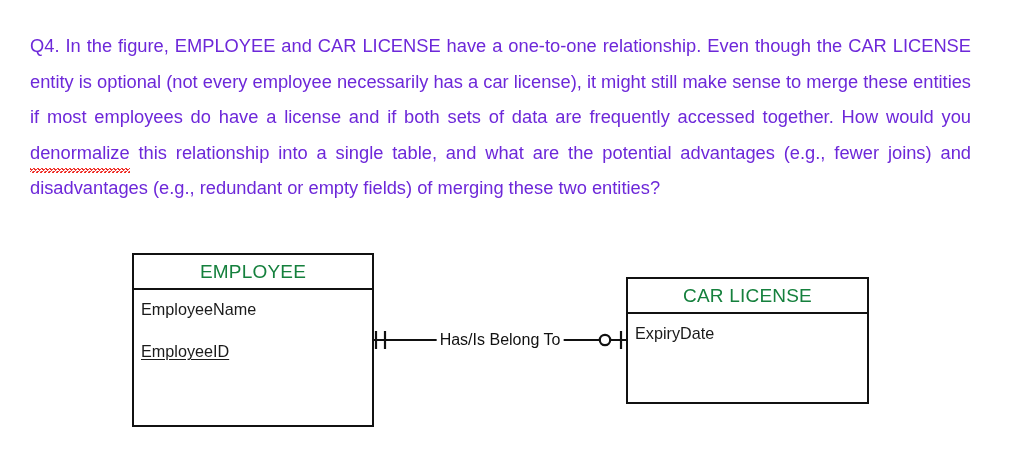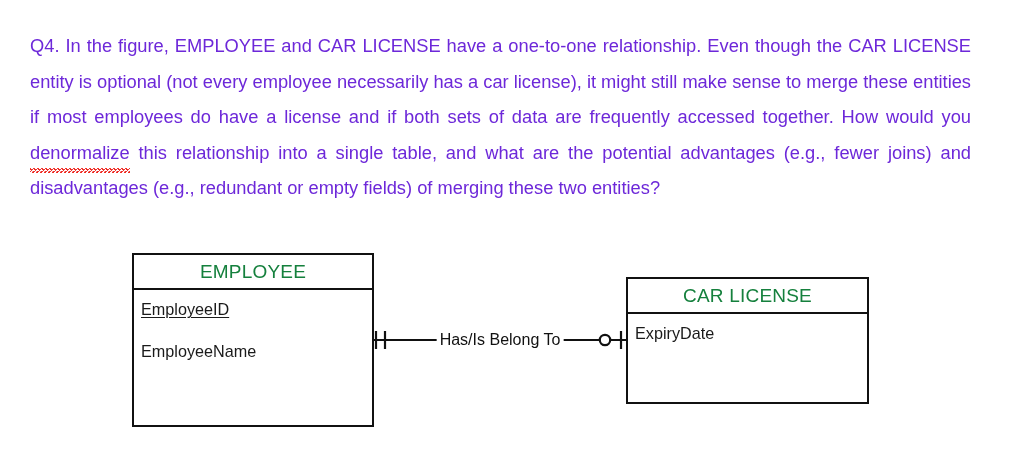--- a/index.html
+++ b/index.html
@@ -135,22 +135,22 @@
 </head>
 <body>
 
 <div id="question-block"><span>Q4. In the figure, EMPLOYEE and CAR LICENSE have a one-to-one relationship. Even though the CAR LICENSE entity is optional (not every employee necessarily has a car license), it might still make sense to merge these entities if most employees do have a license and if both sets of data are frequently accessed together. How would you </span><span class="spellerror">denormalize</span><span> this relationship into a single table, and what are the potential advantages (e.g., fewer joins) and disadvantages (e.g., redundant or empty fields) of merging these two entities?</span></div>
 
 <div id="er-diagram">
 
   <div class="entity-box" id="employee-entity">
     <div class="entity-title">EMPLOYEE</div>
     <div class="entity-attrs">
+      <div class="attr">EmployeeName</div>
       <div class="attr pk">EmployeeID</div>
-      <div class="attr">EmployeeName</div>
     </div>
   </div>
 
   <div class="entity-box" id="carlicense-entity">
     <div class="entity-title">CAR LICENSE</div>
     <div class="entity-attrs">
       <div class="attr">ExpiryDate</div>
     </div>
   </div>
 

